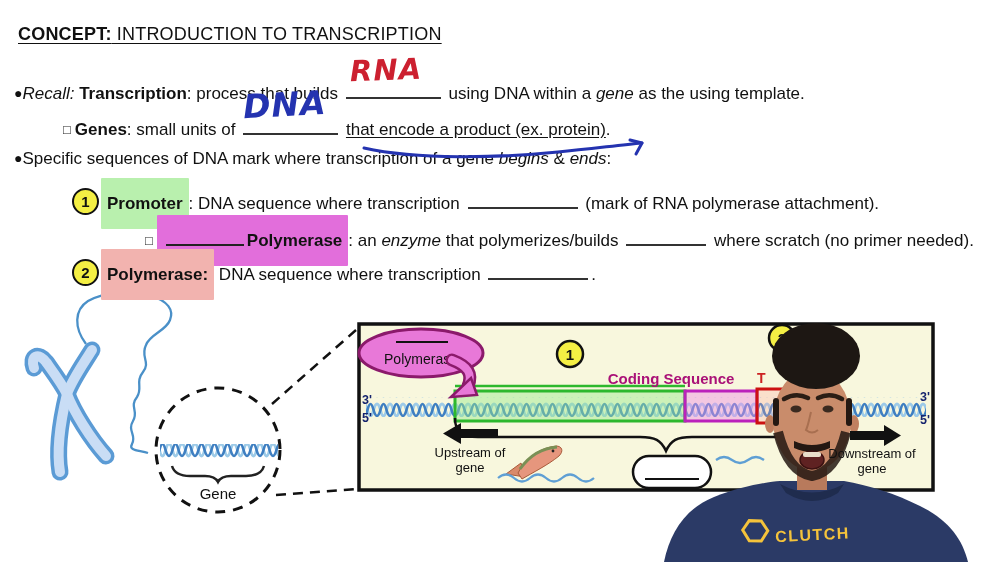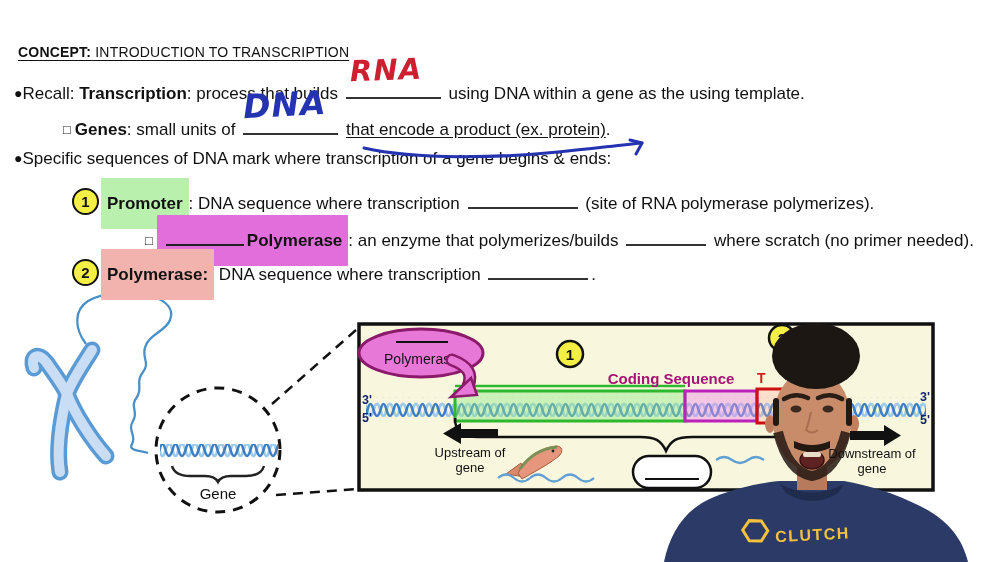--- a/index.html
+++ b/index.html
@@ -1,24 +1,24 @@
 <!DOCTYPE html>
 <html><head>
 <meta charset="utf-8">
 <style>
   html,body{margin:0;padding:0}
   body{width:1000px;height:562px;position:relative;background:#ffffff;
        font-family:"Liberation Sans",sans-serif;color:#111;overflow:hidden}
   #scene{position:absolute;left:0;top:0;z-index:1}
   .txt{position:absolute;white-space:nowrap;z-index:2}
-  .title{left:18px;top:44px;font-size:14px;letter-spacing:.2px}
+  .title{left:18px;top:24px;font-size:18px;letter-spacing:.2px}
   .u-title{text-decoration:underline;text-underline-offset:3px}
   .line{font-size:17px}
   .b{font-weight:bold}
-  .i{}
+  .i{font-style:italic}
   .u{text-decoration:underline;text-underline-offset:2px}
   .bullet{font-size:14px;vertical-align:1px}
   .sq{font-size:13px;vertical-align:1px;color:#222;margin-right:4px}
   .blank{display:inline-block;position:relative;height:17px;border-bottom:2px solid #333;
          margin:0 3px;vertical-align:baseline}
   .w95{width:95px}.w110{width:110px}.w78{width:78px}.w80{width:80px}.w100{width:100px}
   .hand{position:absolute;font-weight:bold;font-style:italic;letter-spacing:1px;
         font-family:"DejaVu Sans",sans-serif;z-index:3}
   .hand.red{color:#cc2030;font-size:29px;left:4px;top:-27px;transform:rotate(-2deg)}
   .hand.blue{color:#2433b0;font-size:33px;left:0;top:-31px;transform:rotate(-3deg)}
@@ -50,21 +50,21 @@
   <path d="M6,11 C60,23 140,21 200,15 C232,12 262,8 284,6" stroke="#2433b0" stroke-width="3" fill="none" stroke-linecap="round"></path>
   <path d="M284,6 l-12,-3 M284,6 l-6,11" stroke="#2433b0" stroke-width="3" fill="none" stroke-linecap="round"></path>
 </svg>
 
 <div class="txt line" style="left:14px;top:149px">
   <span class="bullet">●</span><span>Specific sequences of DNA mark where transcription of a gene </span><span class="i">begins</span><span> &amp; </span><span class="i">ends</span><span>:</span>
 </div>
 
 <div class="numcircle" style="left:72px;top:188px">1</div>
 <div class="txt line" style="left:101px;top:190px">
-  <span class="hl hl-green b">Promoter</span><span>: DNA sequence where transcription </span><span class="blank w110"></span><span> (site of RNA polymerase polymerizes).</span>
+  <span class="hl hl-green b">Promoter</span><span>: DNA sequence where transcription </span><span class="blank w110"></span><span> (mark of RNA polymerase attachment).</span>
 </div>
 
 <div class="txt line" style="left:145px;top:227px">
   <span class="sq">□</span><span class="hl hl-pink"><span class="blank w78" style="border-color:#222"></span><span class="b">Polymerase</span></span><span>: an </span><span class="i">enzyme</span><span> that polymerizes/builds </span><span class="blank w80"></span><span> where scratch (no primer needed).</span>
 </div>
 
 <div class="numcircle" style="left:72px;top:259px">2</div>
 <div class="txt line" style="left:101px;top:261px">
   <span class="hl hl-red b">Polymerase:</span><span> DNA sequence where transcription </span><span class="blank w100"></span><span>.</span>
 </div>

